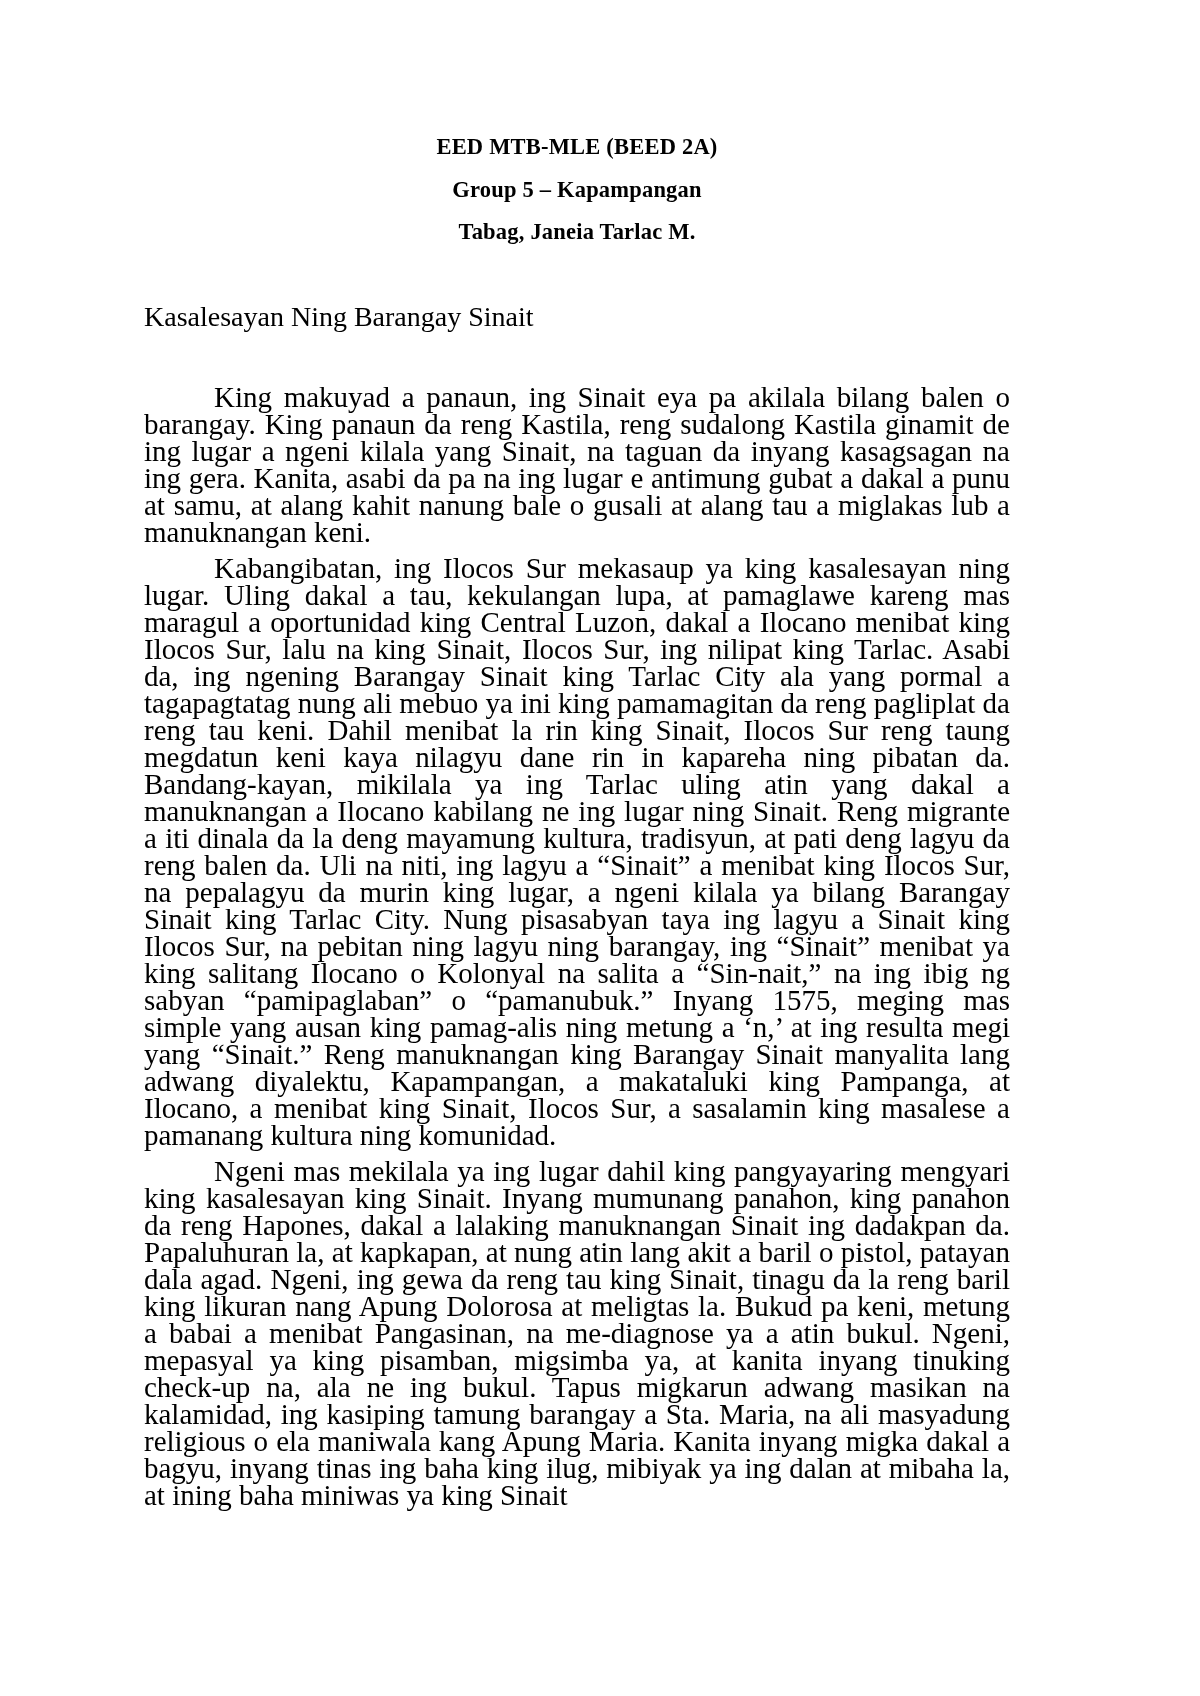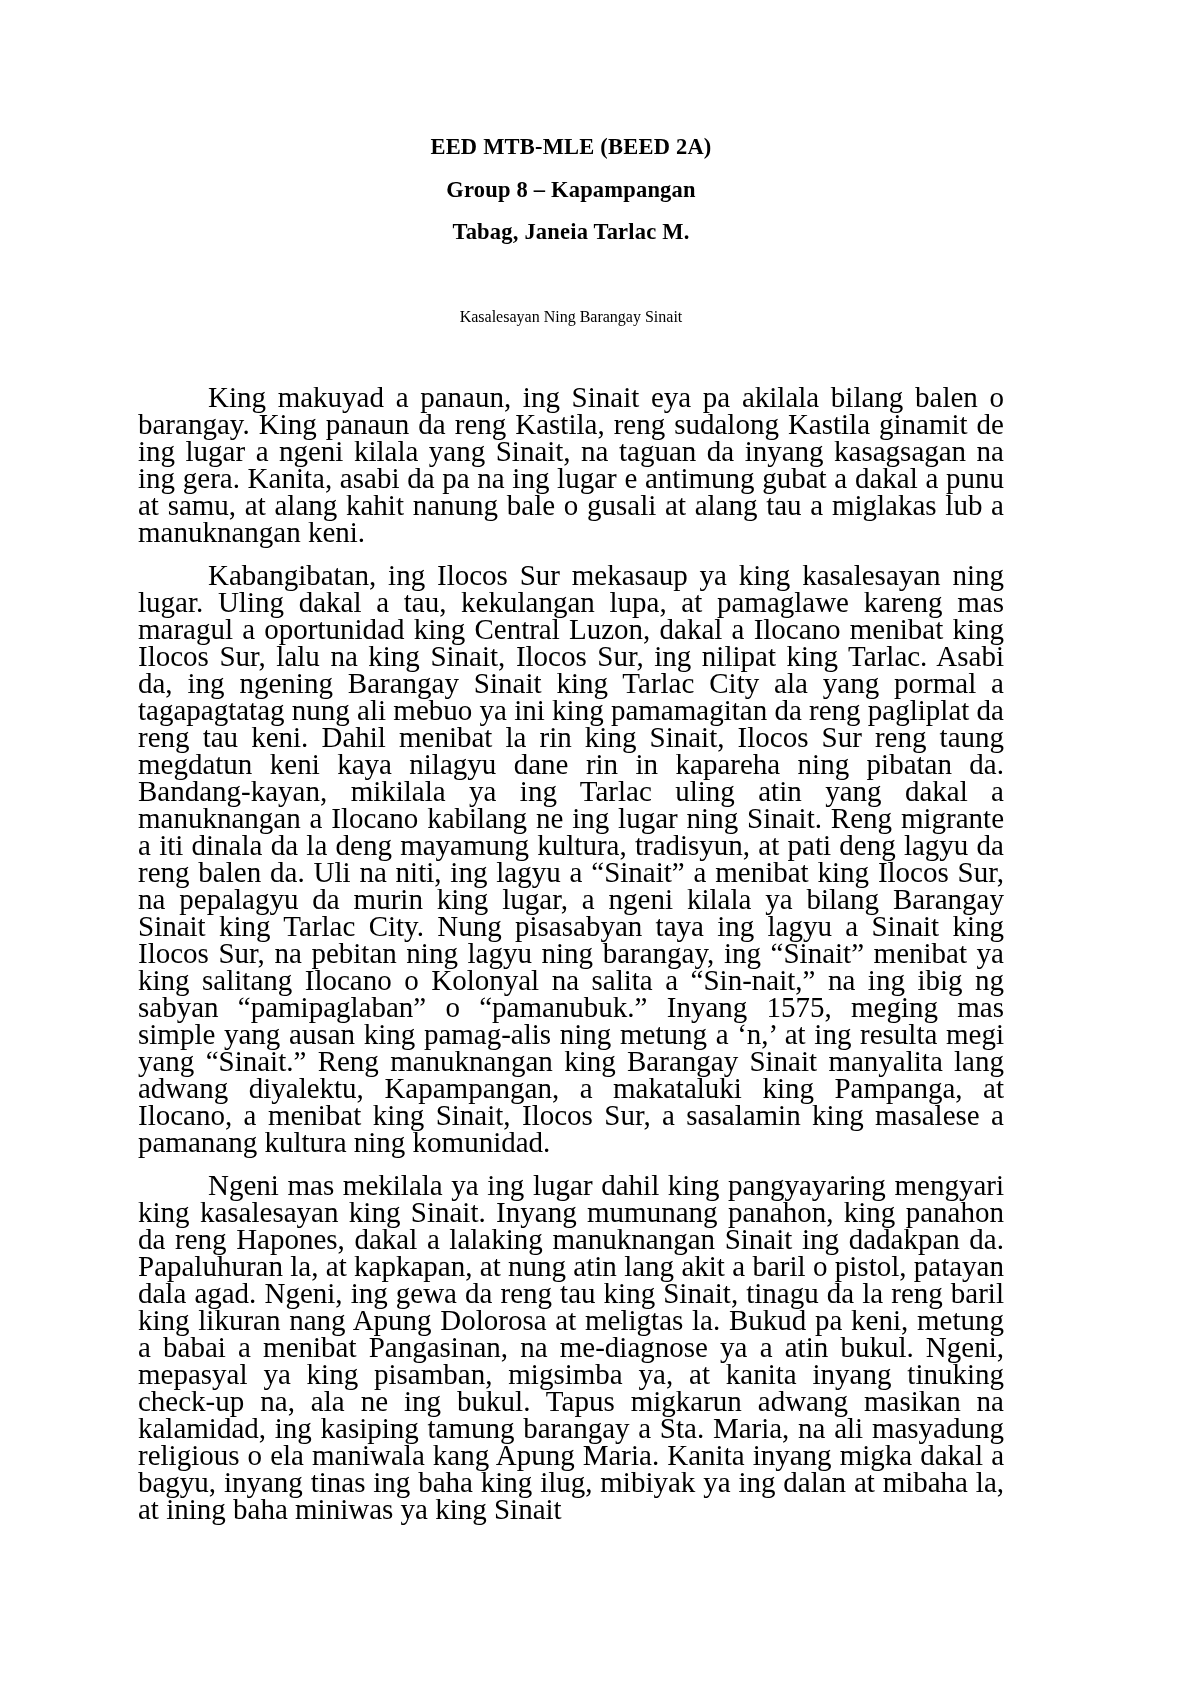--- a/index.html
+++ b/index.html
@@ -15,68 +15,67 @@
   .page {
     position: relative;
     width: 1200px;
     height: 1696px;
     background: #ffffff;
     box-sizing: border-box;
     overflow: hidden;
   }
   .content {
     position: absolute;
-    left: 138px;
+    left: 144px;
     top: 126px;
     width: 866px;
   }
   .title-block {
     text-align: center;
   }
   .title-line {
     font-weight: bold;
     font-size: 22.5px;
     line-height: 42.5px;
     letter-spacing: 0.2px;
     white-space: nowrap;
   }
   .subtitle-gap {
     height: 49px;
   }
   .subtitle {
-    text-align: center;
-    font-size: 16px;
+    font-size: 28px;
     line-height: 28px;
     font-weight: normal;
   }
   .body-gap {
     height: 53px;
   }
   p.para {
     margin: 0;
     font-size: 29px;
     line-height: 27px;
     text-align: justify;
     text-indent: 70px;
     hyphens: none;
     -webkit-hyphens: none;
   }
   p.para + p.para {
-    margin-top: 16px;
+    margin-top: 9px;
   }
 </style>
 </head>
 <body>
 
 <div class="page">
   <div class="content">
 
     <div class="title-block">
       <div class="title-line">EED MTB-MLE  (BEED 2A)</div>
-      <div class="title-line">Group 8 – Kapampangan</div>
+      <div class="title-line">Group 5 – Kapampangan</div>
       <div class="title-line">Tabag, Janeia Tarlac M.</div>
     </div>
 
     <div class="subtitle-gap"></div>
 
     <div class="subtitle">Kasalesayan Ning Barangay Sinait</div>
 
     <div class="body-gap"></div>
 
     <p class="para">King makuyad a panaun, ing Sinait eya pa akilala bilang balen o barangay. King panaun da reng Kastila, reng sudalong Kastila ginamit de ing lugar a ngeni kilala yang Sinait, na taguan da inyang kasagsagan na ing gera. Kanita, asabi da pa na ing lugar e antimung gubat a dakal a punu at samu, at alang kahit nanung bale o gusali at alang tau a miglakas lub a manuknangan keni.</p>

